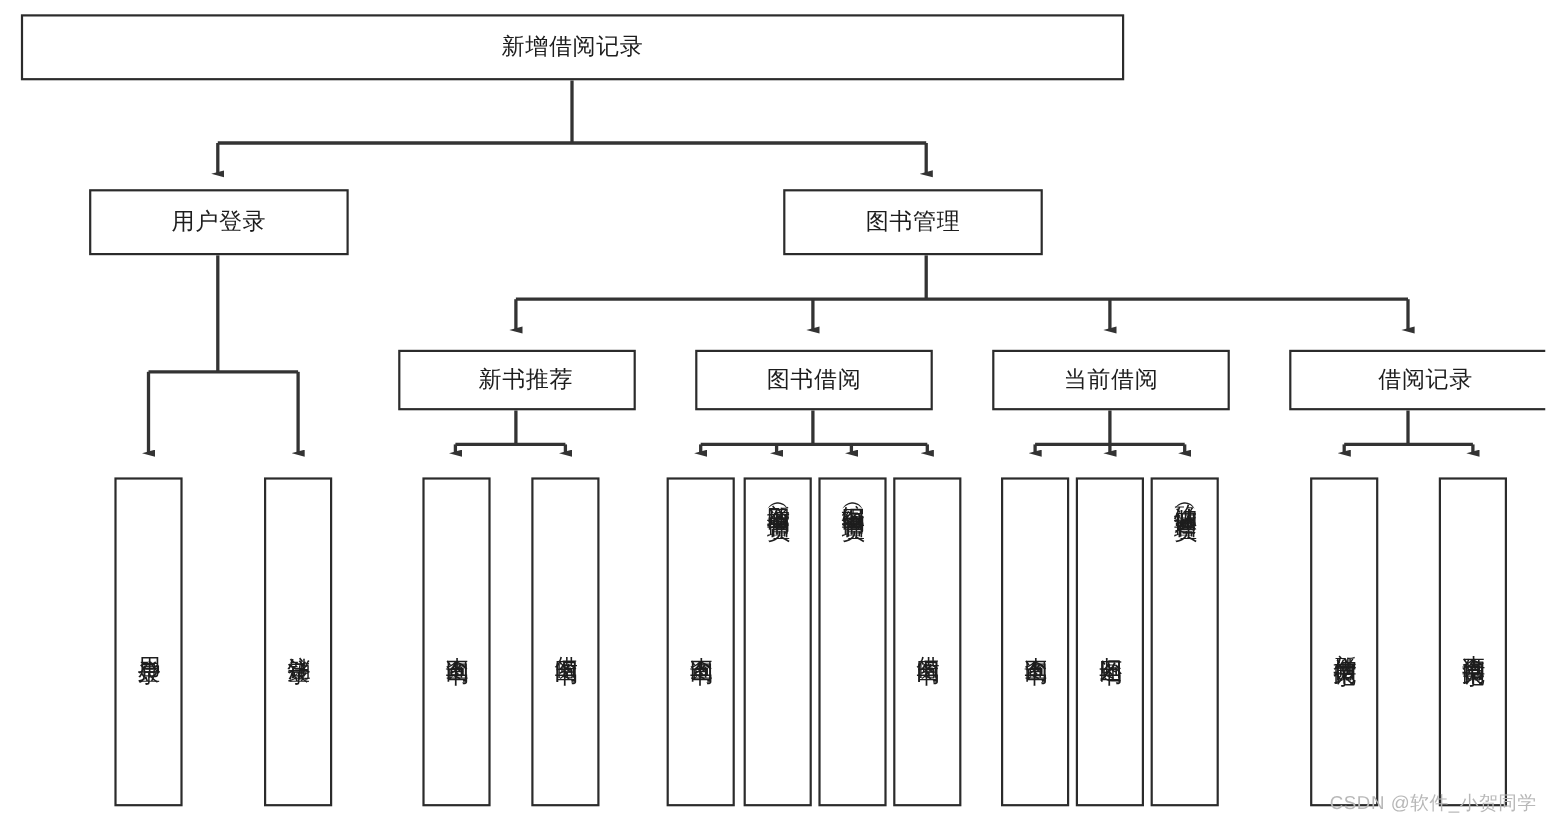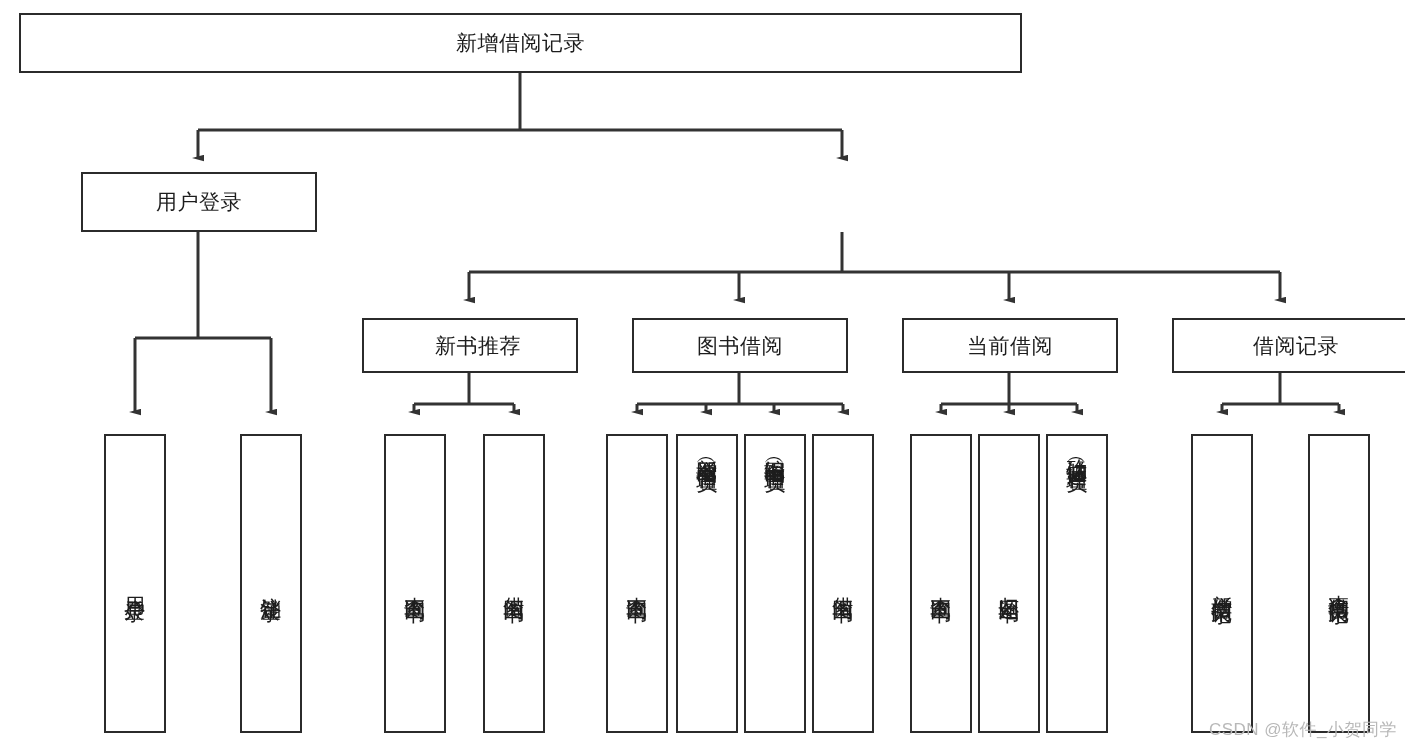--- a/index.html
+++ b/index.html
@@ -125,20 +125,23 @@
     </g>
   </svg>
 
   <div class="node" style="left:19px; top:13px; width:1003px; height:60px;">
     <span class="lbl">新增借阅记录</span>
   </div>
 
   <div class="node" style="left:81px; top:172px; width:236px; height:60px;">
     <span class="lbl">用户登录</span>
   </div>
+  <div class="node" style="left:712px; top:172px; width:236px; height:60px;">
+    <span class="lbl">图书管理</span>
+  </div>
 
   <div class="node" style="left:362px; top:318px; width:216px; height:55px;padding-left:16px;">
     <span class="lbl">新书推荐</span>
   </div>
   <div class="node" style="left:632px; top:318px; width:216px; height:55px;">
     <span class="lbl">图书借阅</span>
   </div>
   <div class="node" style="left:902px; top:318px; width:216px; height:55px;">
     <span class="lbl">当前借阅</span>
   </div>

